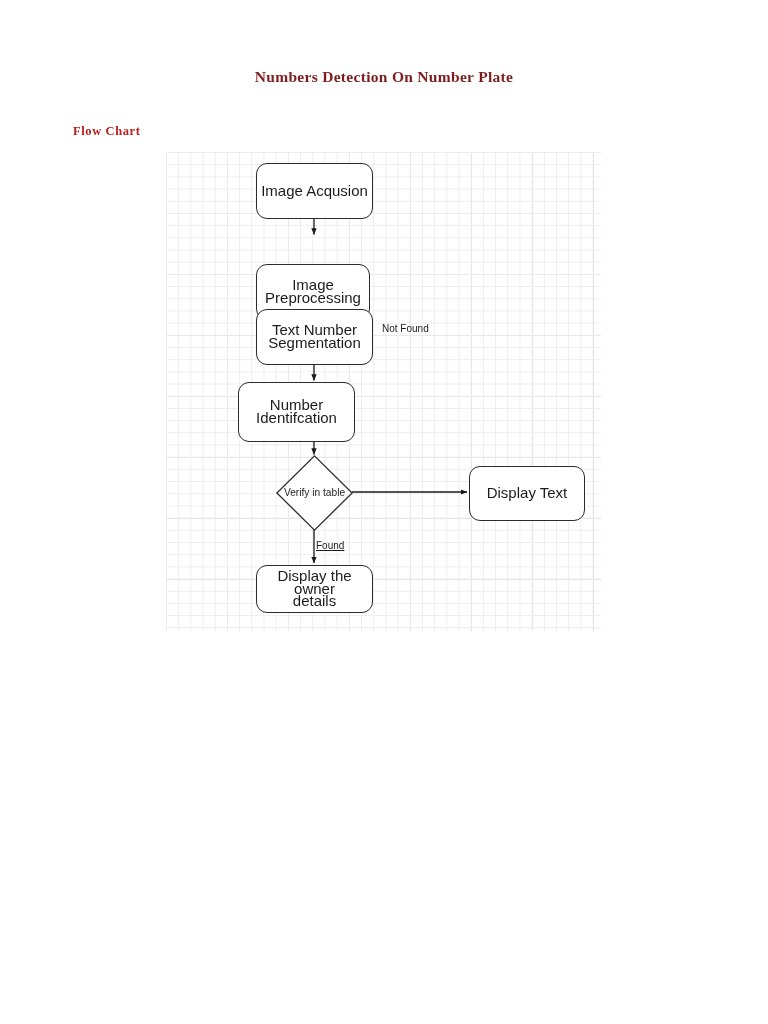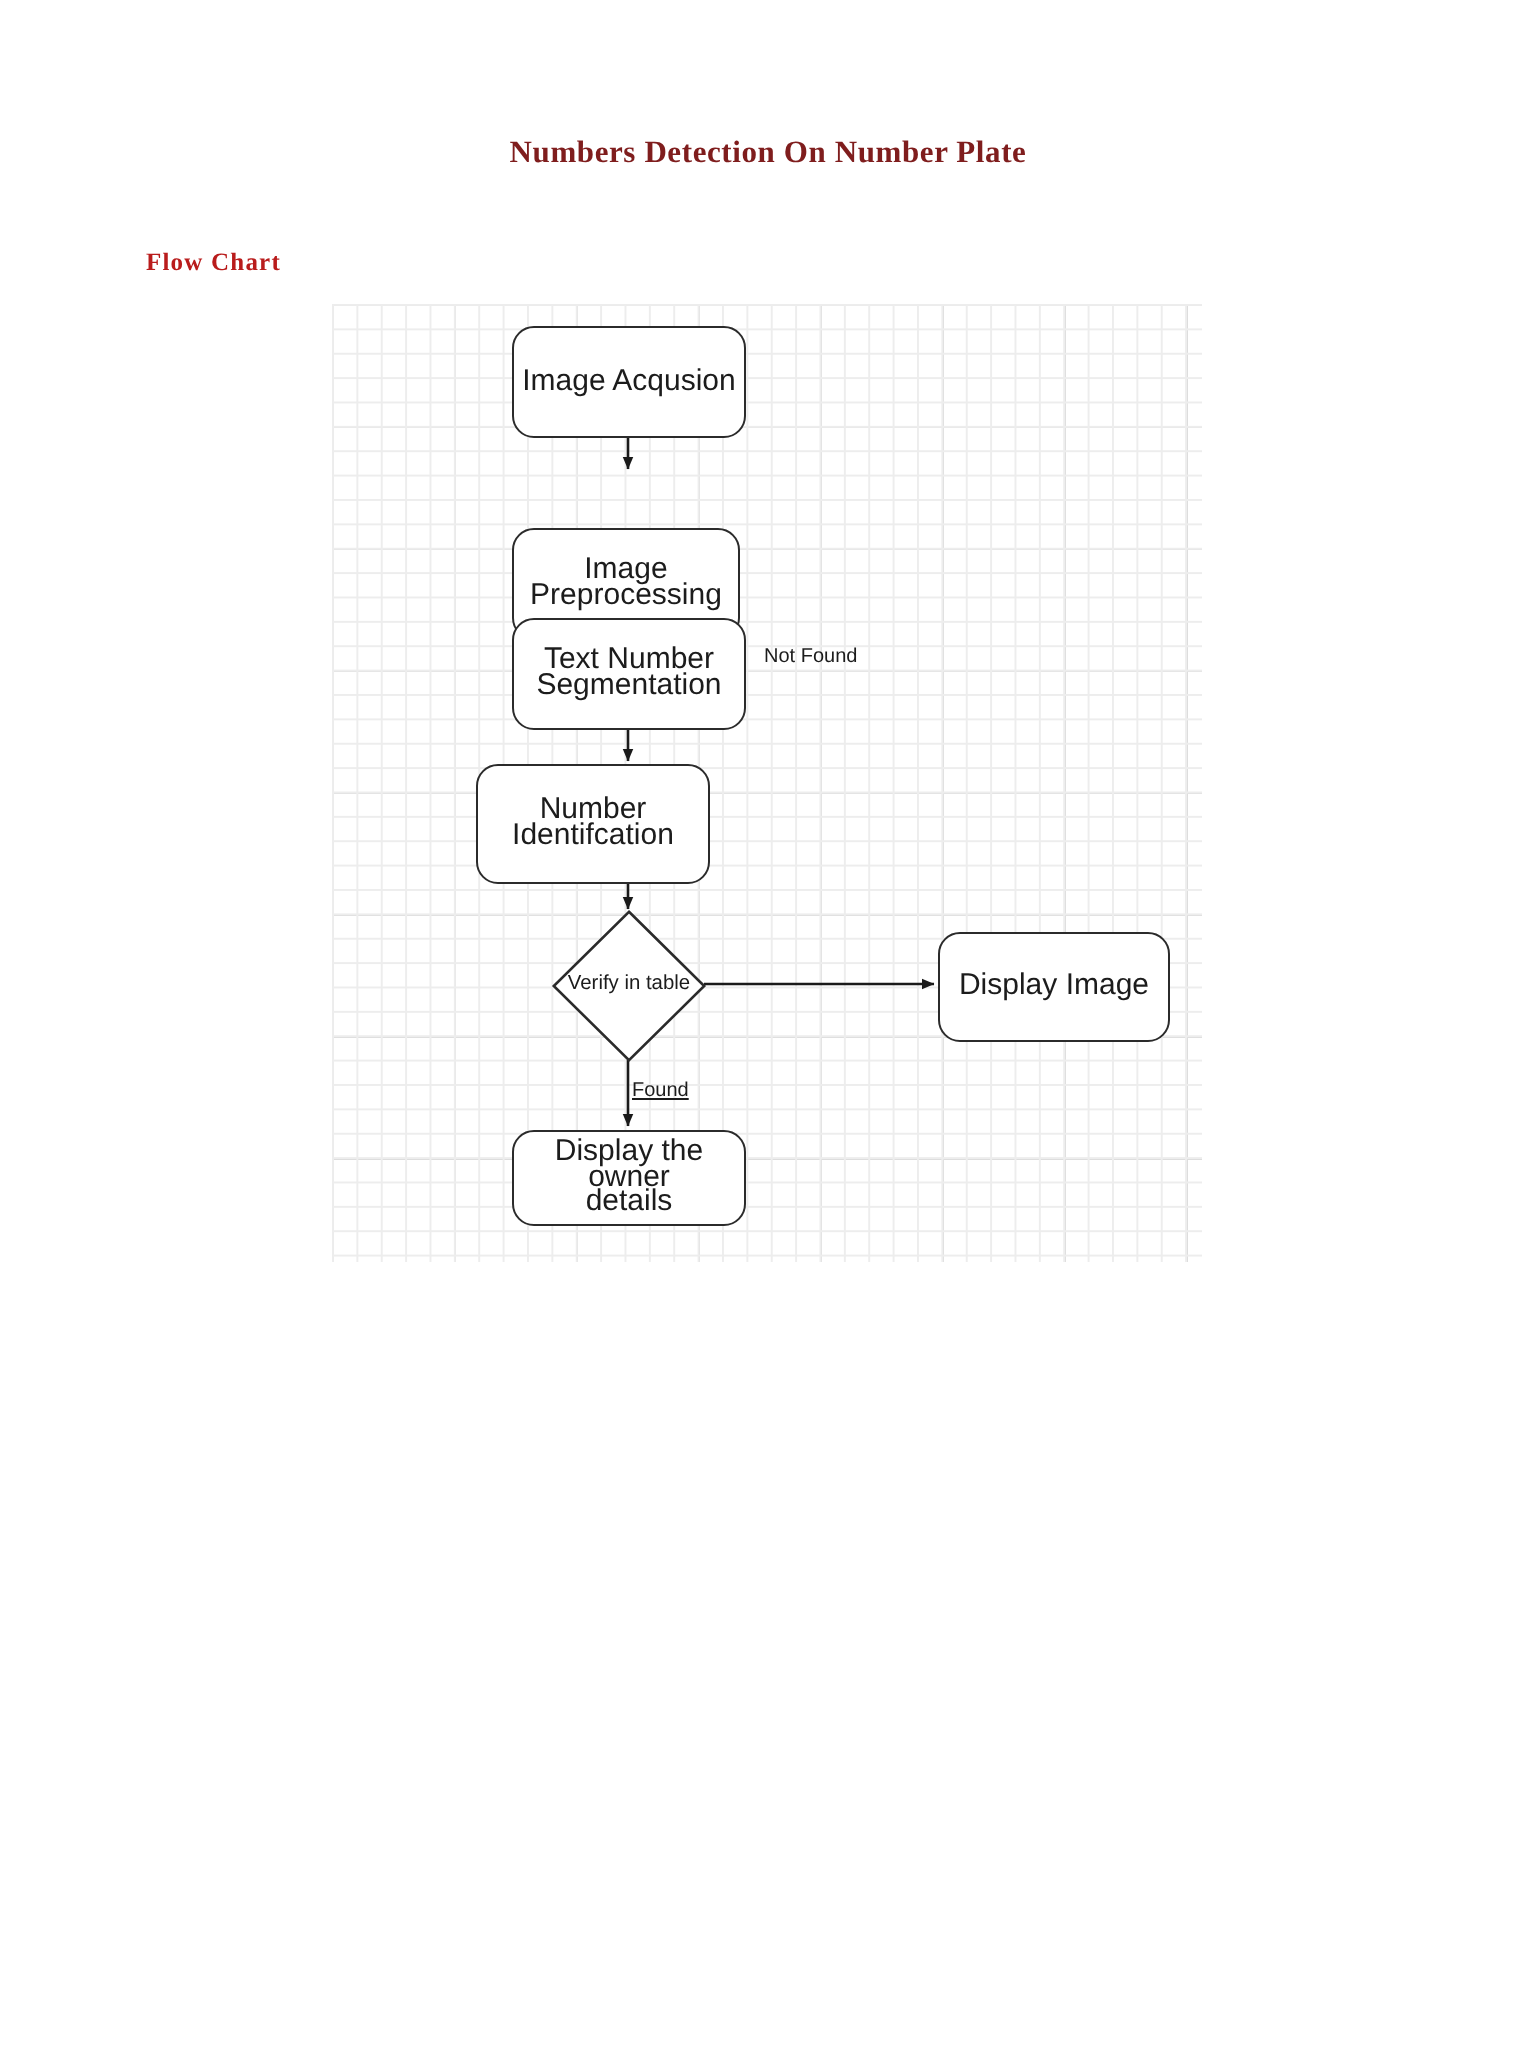--- a/index.html
+++ b/index.html
@@ -160,21 +160,21 @@
 
   <div class="node" style="left:72px; top:230px; width:117px; height:60px;">Number Identifcation</div>
 
   <div class="decision-wrap" style="left:110px; top:303px;">
     <svg width="77" height="76" viewBox="0 0 77 76" xmlns="http://www.w3.org/2000/svg">
       <polygon points="38.5,0.9 76.1,38 38.5,75.1 0.9,38" fill="#ffffff" stroke="#2b2b2b" stroke-width="1.3"></polygon>
     </svg>
     <div class="decision-label">Verify in table</div>
   </div>
 
-  <div class="node" style="left:303px; top:314px; width:116px; height:55px;">Display Image</div>
+  <div class="node" style="left:303px; top:314px; width:116px; height:55px;">Display Text</div>
 
   <div class="node" style="left:90px; top:413px; width:117px; height:48px;">Display the owner
 details</div>
 
   <div class="edge-label" style="left:216px; top:471px; transform:translateY(-300px);">Not Found</div>
 
   <div class="edge-label" style="left:150px; top:388px;text-decoration:underline;">Found</div>
 
 </div>
 

